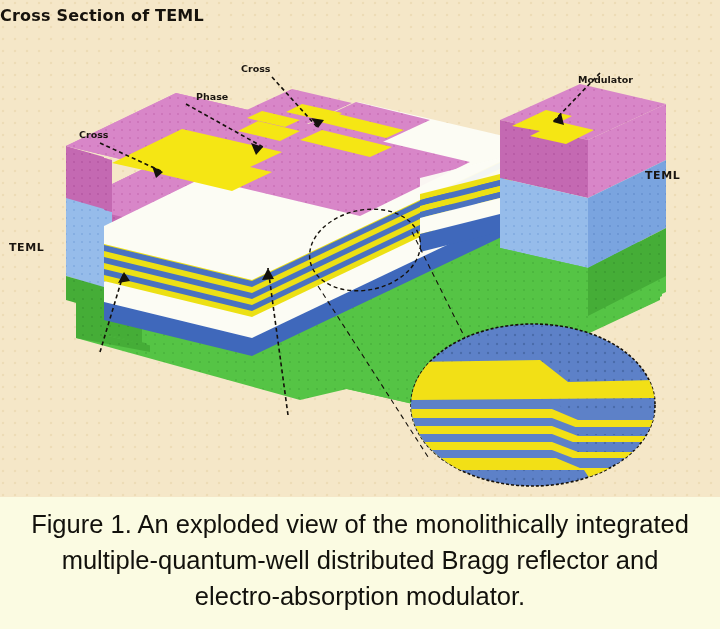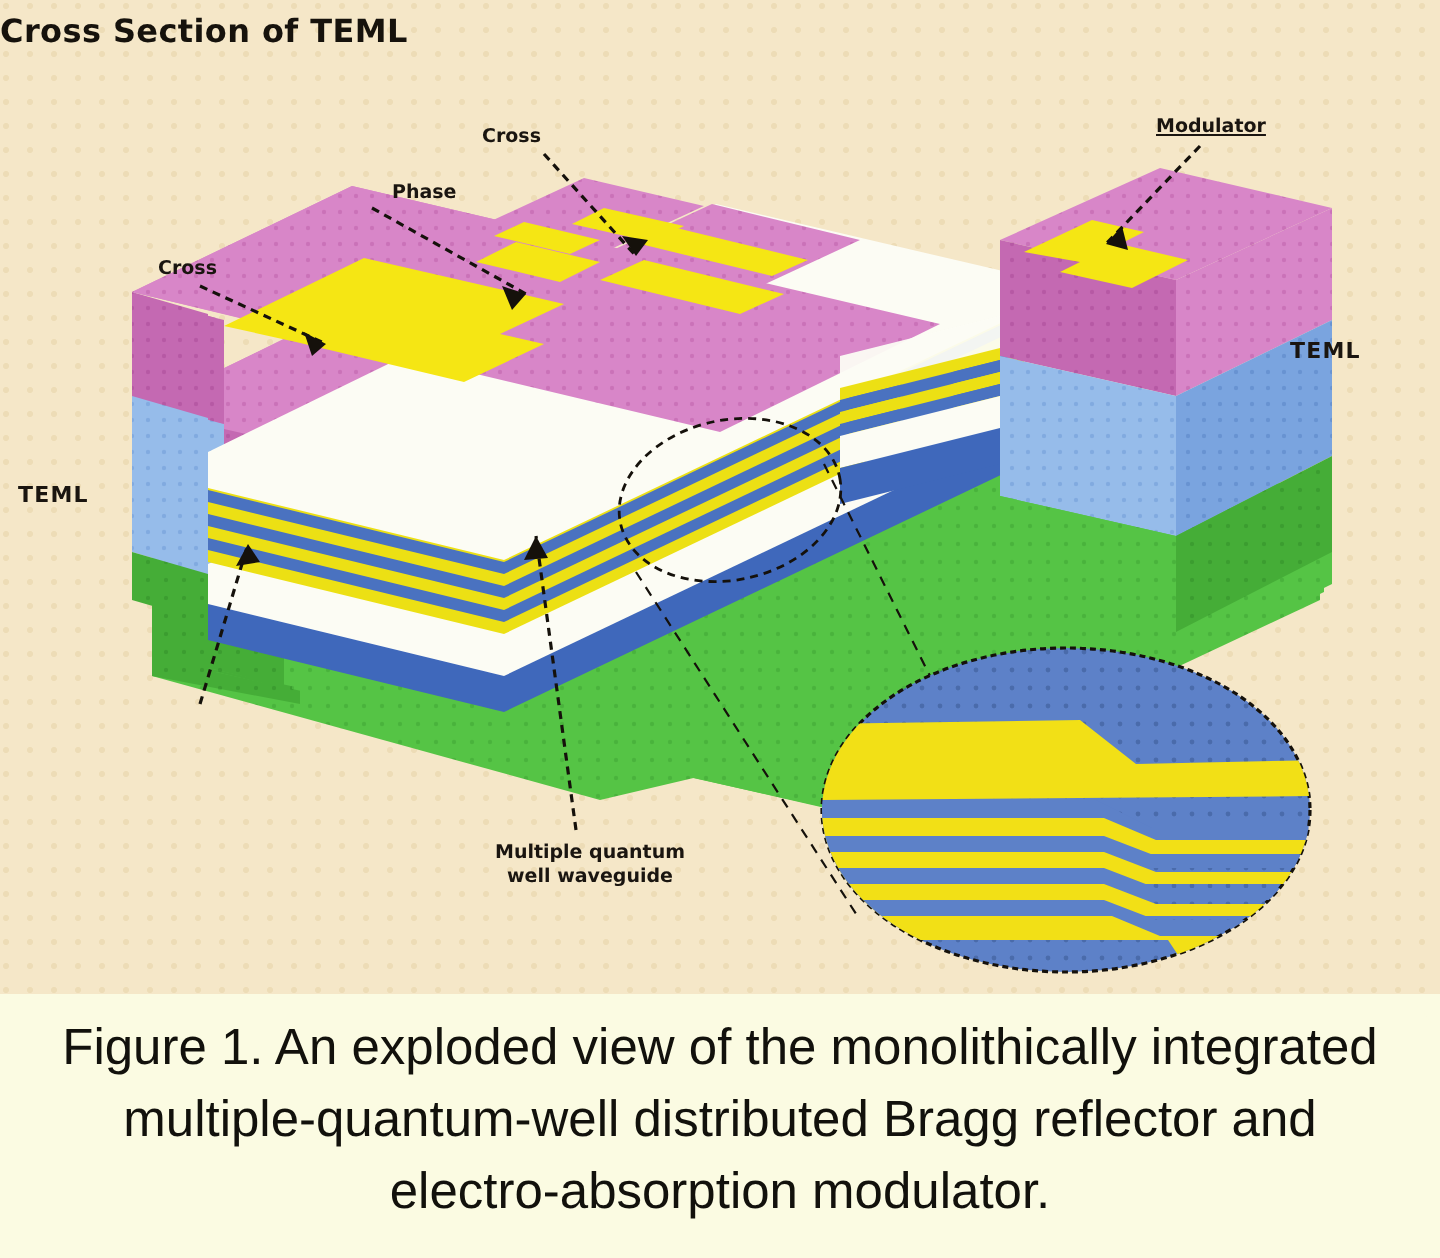--- a/index.html
+++ b/index.html
@@ -51,21 +51,21 @@
   }
   .lbl.multi { white-space: normal; text-align: center; }
   .lbl.side {
     font-size: 11px;
     letter-spacing: 0.6px;
   }
 
   #lbl-gain      { left: 79px;  top: 129px; }
   #lbl-phase     { left: 152px; top: 91px; margin-left: 44px; }
   #lbl-bragg     { left: 241px; top: 63px; }
-  #lbl-modulator { left: 578px; top: 58px; text-decoration: underline; }
+  #lbl-modulator { left: 578px; top: 74px; }
   #lbl-back      { left: 9px;   top: 242px; }
   #lbl-front     { left: 645px; top: 170px; }
   #lbl-cbl       { left: 60px;  top: 356px; width: 78px; text-align: left; }
   #lbl-mqw       { left: 240px; top: 421px; width: 110px; }
 
   
   #caption {
     position: absolute;
     left: 0; top: 497px;
     width: 720px; height: 132px;
@@ -369,20 +369,19 @@
     </svg>
 
     <div id="title">Cross Section of TEML</div>
 
     <div class="lbl" id="lbl-gain">Cross</div>
     <div class="lbl" id="lbl-phase">Phase</div>
     <div class="lbl" id="lbl-bragg">Cross</div>
     <div class="lbl" id="lbl-modulator">Modulator</div>
     <div class="lbl side" id="lbl-back">TEML</div>
     <div class="lbl side" id="lbl-front">TEML</div>
-    <div class="lbl multi" id="lbl-mqw">Multiple quantum well waveguide</div>
   </div>
 
   <div id="caption">
     <div id="caption-text">Figure 1. An exploded view of the monolithically integrated multiple-quantum-well distributed Bragg reflector and electro-absorption modulator.</div>
   </div>
 
 </div>
 
 </body></html>

